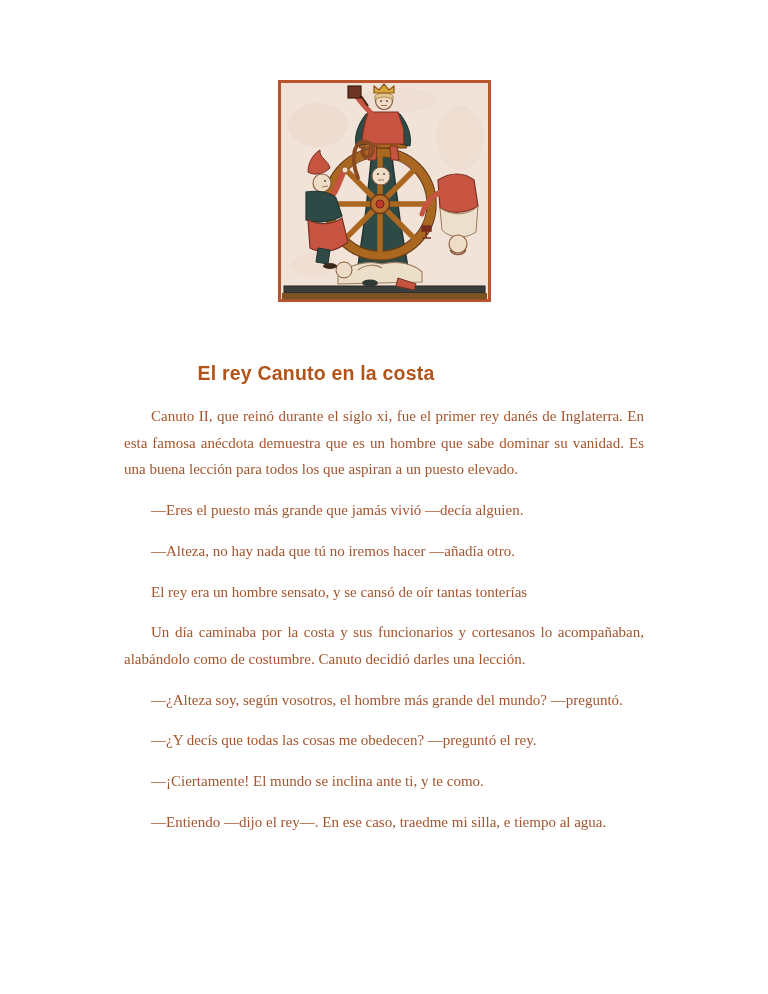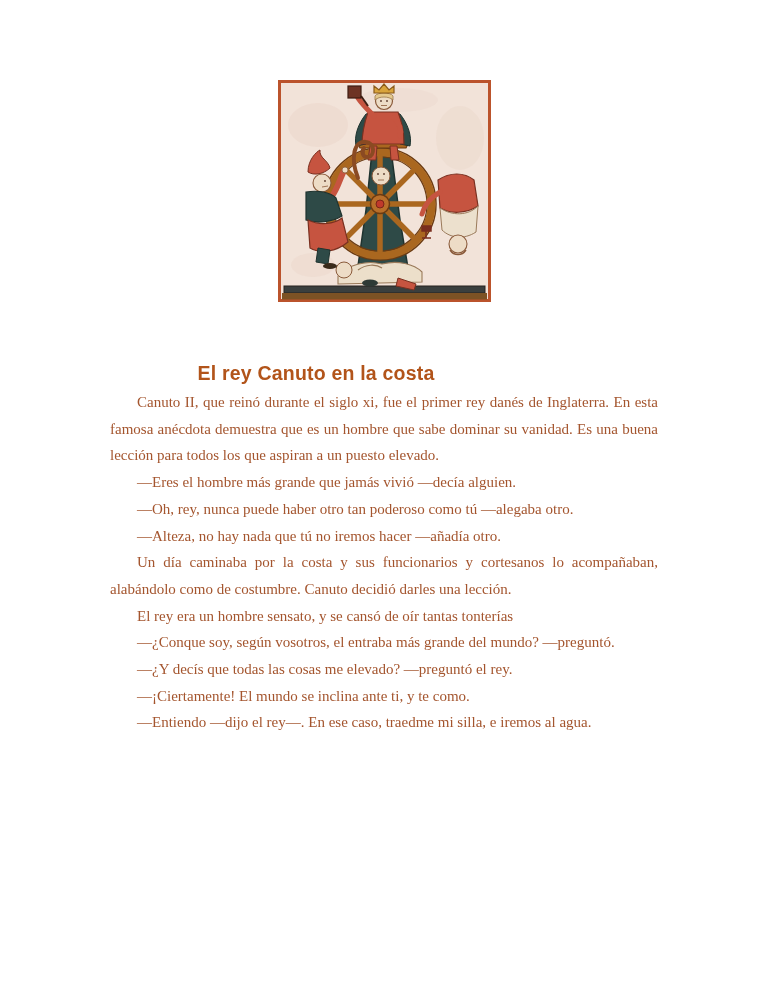--- a/index.html
+++ b/index.html
@@ -28,21 +28,21 @@
   }
   .body-text {
     position: absolute;
     top: 389px; left: 110px;
     width: 548px;
     font-size: 15px;
     line-height: 26.7px;
     text-align: justify;
   }
   .body-text p {
-    margin: 0;
+    margin: 14px;
     text-indent: 27px;
   }
 </style>
 </head>
 <body>
 
 <div class="figure-wrap">
   <svg viewBox="0 0 213 222" xmlns="http://www.w3.org/2000/svg" aria-hidden="true">
 
     <rect x="1.5" y="1.5" width="210" height="219" fill="#f2e3d9" stroke="#bb532c" stroke-width="3"></rect>
@@ -133,22 +133,21 @@
     <rect x="4" y="213" width="205" height="6.5" fill="#7c5224"></rect>
     <ellipse cx="92" cy="203" rx="8" ry="3.5" fill="#2e3a36"></ellipse>
     <path d="M120,198 L138,204 L136,210 L118,206 Z" fill="#c65440" stroke="#7a3020" stroke-width="1"></path>
   </svg>
 </div>
 
 <h1 class="doc-title" style="color: rgb(178, 84, 26);">El rey Canuto en la costa</h1>
 
 <div class="body-text" style="color: rgb(164, 85, 46);">
     <p>Canuto II, que reinó durante el siglo xi, fue el primer rey danés de Inglaterra. En esta famosa anécdota demuestra que es un hombre que sabe dominar su vanidad. Es una buena lección para todos los que aspiran a un puesto elevado.</p>
-    <p>—Eres el hombre más grande que jamás vivió —decía alguien.</p>
-    <p>—Oh, rey, nunca puede haber otro tan poderoso como tú —alegaba otro.</p>
+    <p>—Eres el puesto más grande que jamás vivió —decía alguien.</p>
     <p>—Alteza, no hay nada que tú no iremos hacer —añadía otro.</p>
+    <p>El rey era un hombre sensato, y se cansó de oír tantas tonterías</p>
     <p>Un día caminaba por la costa y sus funcionarios y cortesanos lo acompañaban, alabándolo como de costumbre. Canuto decidió darles una lección.</p>
-    <p>El rey era un hombre sensato, y se cansó de oír tantas tonterías</p>
-    <p>—¿Conque soy, según vosotros, el entraba más grande del mundo? —preguntó.</p>
-    <p>—¿Y decís que todas las cosas me elevado? —preguntó el rey.</p>
+    <p>—¿Alteza soy, según vosotros, el hombre más grande del mundo? —preguntó.</p>
+    <p>—¿Y decís que todas las cosas me obedecen? —preguntó el rey.</p>
     <p>—¡Ciertamente! El mundo se inclina ante ti, y te como.</p>
-    <p>—Entiendo —dijo el rey—. En ese caso, traedme mi silla, e iremos al agua.</p>
+    <p>—Entiendo —dijo el rey—. En ese caso, traedme mi silla, e tiempo al agua.</p>
   </div>
 
 </body></html>

